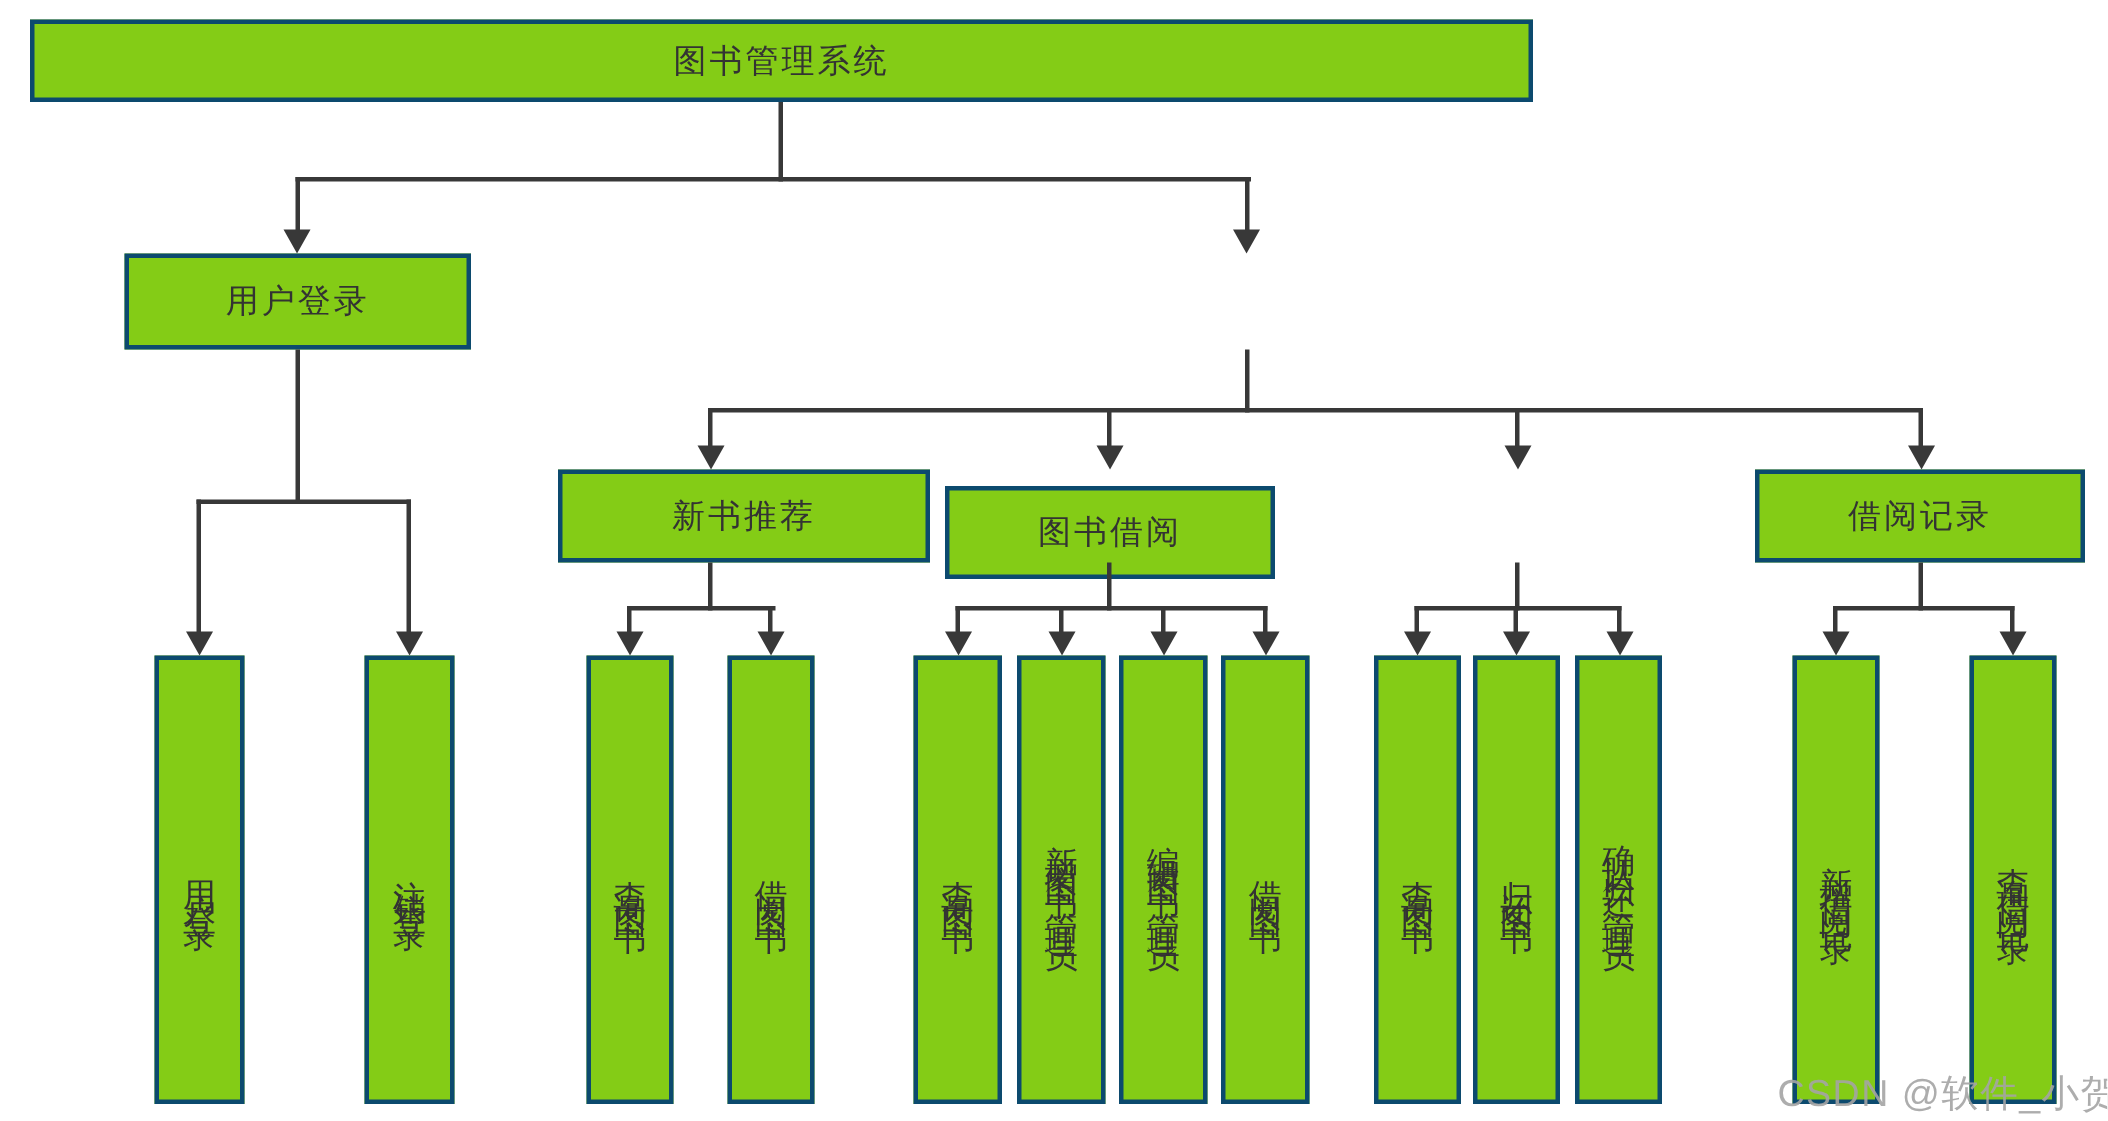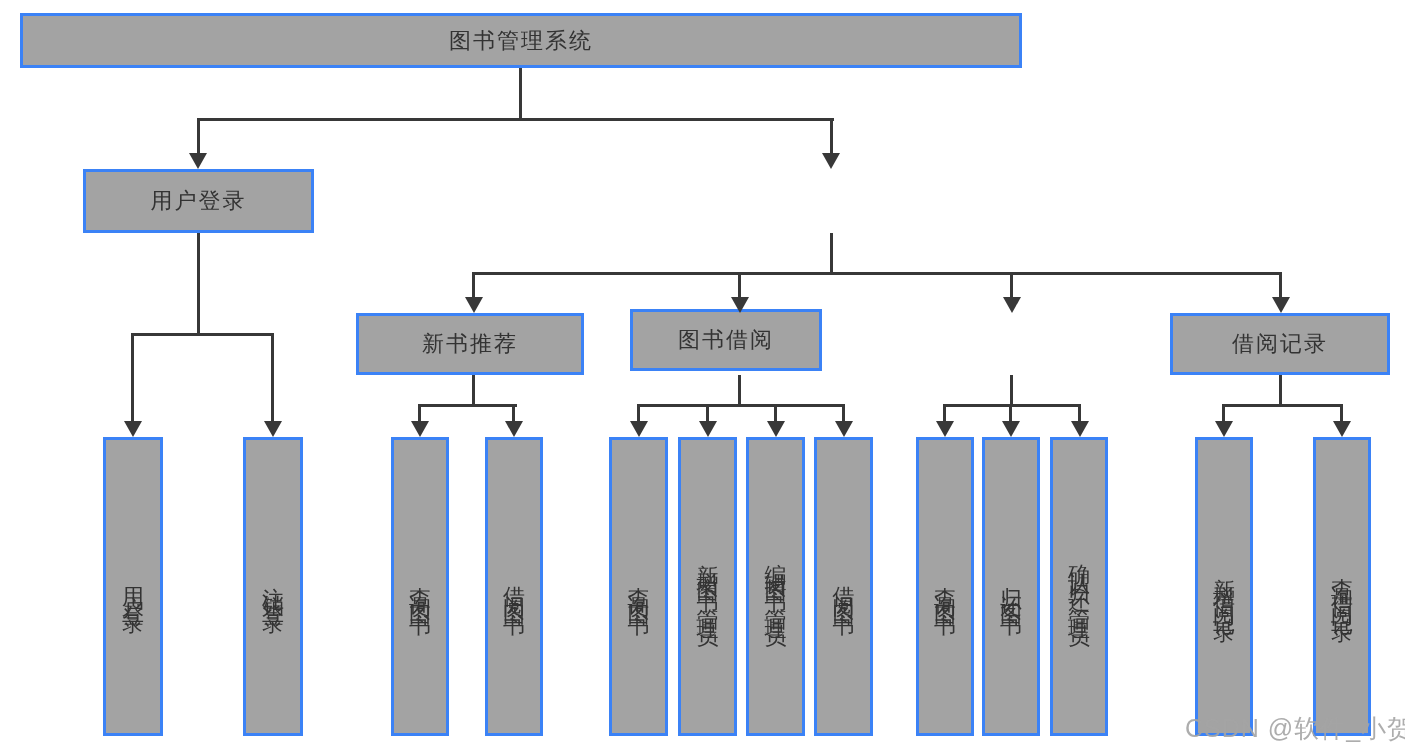--- a/index.html
+++ b/index.html
@@ -1,21 +1,21 @@
 <!DOCTYPE html>
 <html><head>
 <meta charset="utf-8">
 <style>
   html,body{margin:0;padding:0;background:#ffffff;}
   .canvas{
     position:relative;width:1405px;height:747px;background:#ffffff;overflow:hidden;
     font-family:"Liberation Sans","DejaVu Sans",sans-serif;
   }
   .box{
-    position:absolute;box-sizing:border-box;border:3px solid #3b82f6;background:#a3a3a3;
+    position:absolute;box-sizing:border-box;border:3px solid #0c4a6e;background:#84cc16;
     display:flex;align-items:center;justify-content:center;color:#333333;
   }
   .box.h .lbl{font-size:22px;letter-spacing:2px;white-space:nowrap;}
   .box.v .lbl{
     writing-mode:vertical-rl;text-orientation:mixed;
     font-size:22px;line-height:1;letter-spacing:9px;
   }
   .line{position:absolute;background:#383838;}
   .arrow{
     position:absolute;width:0;height:0;
@@ -33,24 +33,24 @@
 <div class="canvas">
 
   <div class="box h" style="left:20px;top:13px;width:1002px;height:55px">
     <span class="lbl">图书管理系统</span>
   </div>
 
   <div class="box h" style="left:83px;top:169px;width:231px;height:64px">
     <span class="lbl">用户登录</span>
   </div>
 
-  <div class="box h" style="left:356px;top:313px;width:228px;height:62px">
+  <div class="box h" style="left:372px;top:313px;width:248px;height:62px">
     <span class="lbl">新书推荐</span>
   </div>
-  <div class="box h" style="left:630px;top:309px;width:192px;height:62px">
+  <div class="box h" style="left:630px;top:324px;width:220px;height:62px">
     <span class="lbl">图书借阅</span>
   </div>
   <div class="box h" style="left:1170px;top:313px;width:220px;height:62px">
     <span class="lbl">借阅记录</span>
   </div>
 
   <div class="box v" style="left:103px;top:437px;width:60px;height:299px">
     <span class="lbl">用户登录</span>
   </div>
   <div class="box v" style="left:243px;top:437px;width:60px;height:299px">

